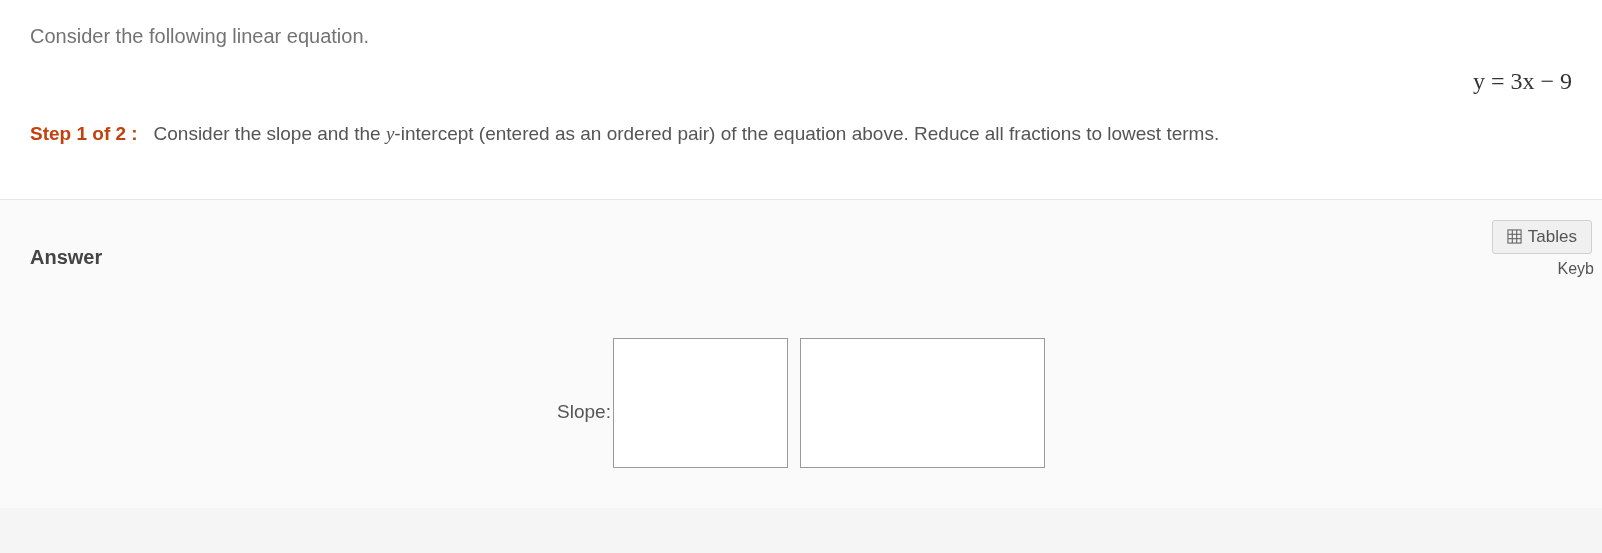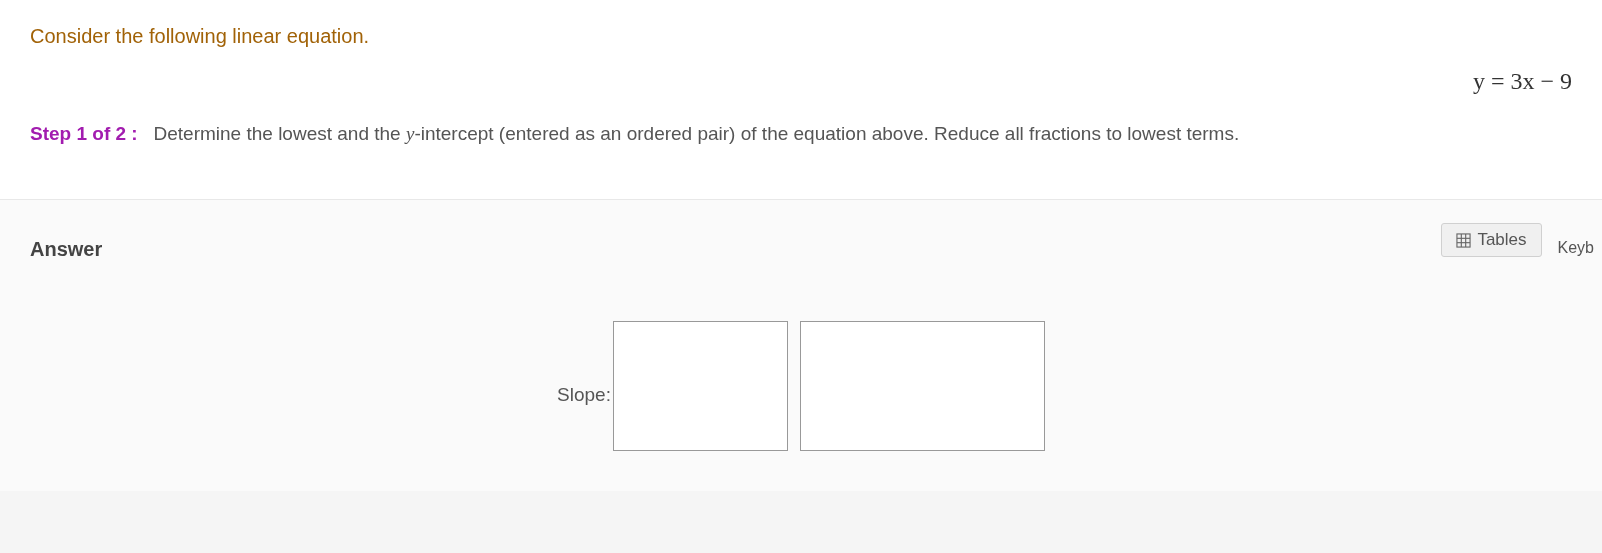--- a/index.html
+++ b/index.html
@@ -15,39 +15,39 @@
       overflow: hidden;
       color: #444;
     }
     .question-area {
       background: #ffffff;
       padding: 25px 30px 50px 30px;
       border-bottom: 1px solid #e8e8e8;
     }
     .prompt-text {
       font-size: 20px;
-      color: #a16207;
+      color: #737373;
       font-weight: 400;
       margin-bottom: 20px;
     }
     .equation {
       text-align: right;
       font-family: "Times New Roman", serif;
       font-size: 24px;
       color: #333;
       margin: 15px 0 25px 0;
     }
     .step-line {
       font-size: 19px;
       color: #555;
       line-height: 1.5;
     }
     .step-label {
       font-weight: 700;
-      color: #a21caf;
+      color: #c2410c;
     }
     .italic-var {
       font-style: italic;
       font-family: "Times New Roman", serif;
     }
     .answer-area {
       background: #fafafa;
       position: relative;
       padding: 0;
     }
@@ -58,21 +58,21 @@
       padding: 20px 0 0 30px;
     }
     .answer-heading {
       font-size: 20px;
       font-weight: 700;
       color: #444;
       margin-top: 18px;
     }
     .right-controls {
       display: flex;
-      flex-direction: row;
+      flex-direction: column;
       align-items: flex-end;
       gap: 6px;
       padding-right: 0;
     }
     .tables-btn {
       display: inline-flex;
       align-items: center;
       gap: 6px;
       background: #f0f0f0;
       border: 1px solid #d0d0d0;
@@ -130,21 +130,21 @@
   </style>
 </head>
 <body>
 
 <div class="question-area">
   <p class="prompt-text">Consider the following linear equation.</p>
   <div class="equation">y = 3x − 9</div>
   <p class="step-line">
     <span class="step-label">Step 1 of 2 :</span>
     <span>&nbsp;</span>
-    <span>Determine the lowest and the </span><span class="italic-var">y</span><span>-intercept (entered as an ordered pair) of the equation above. Reduce all fractions to lowest terms.</span>
+    <span>Consider the slope and the </span><span class="italic-var">y</span><span>-intercept (entered as an ordered pair) of the equation above. Reduce all fractions to lowest terms.</span>
   </p>
 </div>
 
 <div class="answer-area">
   <div class="answer-header-row">
     <div class="answer-heading">Answer</div>
     <div class="right-controls">
       <button class="tables-btn">
         <svg class="grid-icon" viewBox="0 0 16 16" fill="none" stroke="#666" stroke-width="1.2">
           <rect x="1" y="1" width="14" height="14"></rect>

